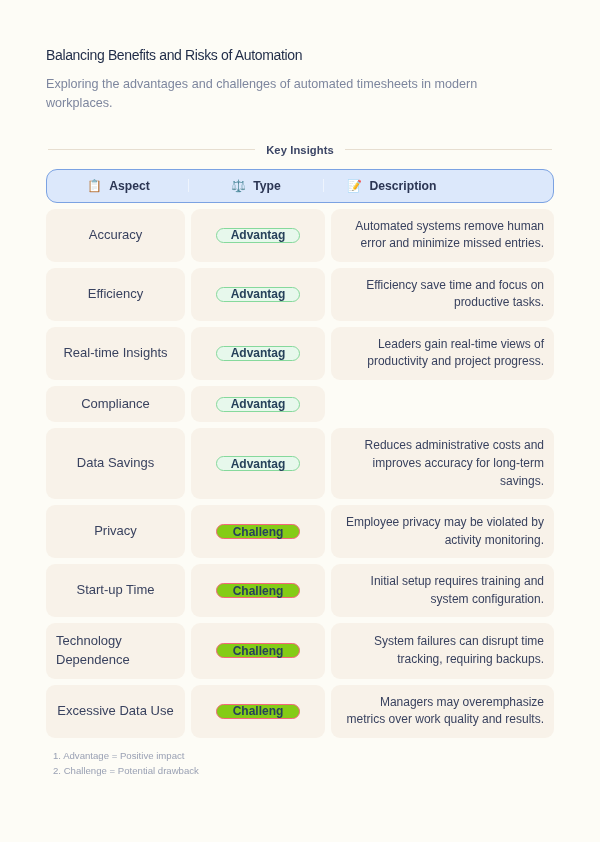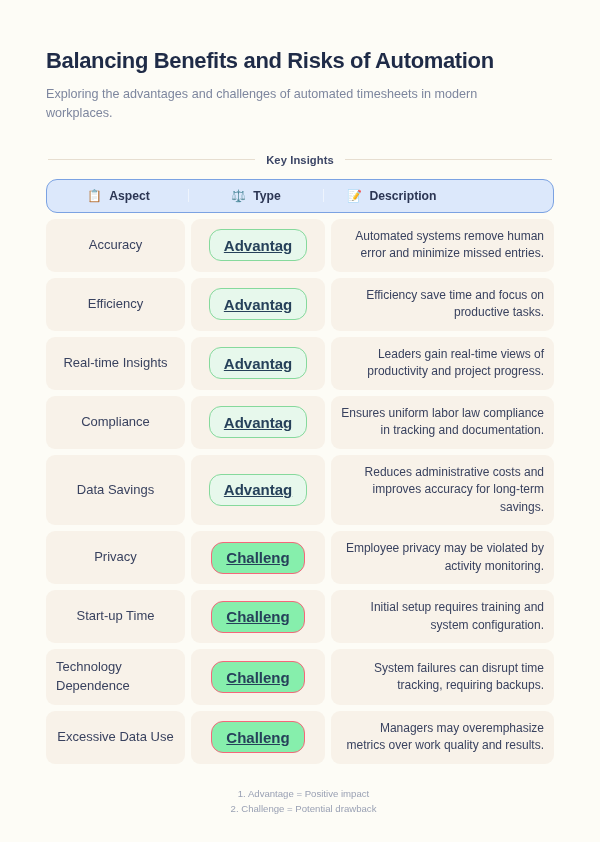--- a/index.html
+++ b/index.html
@@ -20,22 +20,22 @@
     width: 600px;
     height: 842px;
     position: relative;
     padding: 0 46px;
   }
 
   
   .header { padding-top: 47px; }
 
   .page-title {
-    font-size: 22px;
-    font-weight: bold;
+    font-size: 14px;
+    font-weight: normal;
     letter-spacing: -0.35px;
     color: #1f2b47;
     line-height: 1.25;
   }
 
   .page-subtitle {
     margin-top: 10px;
     font-size: 12.6px;
     line-height: 1.55;
     color: #7d869e;
@@ -144,45 +144,43 @@
     color: #39425f;
     text-align: right;
     line-height: 1.46;
   }
 
   
   .badge {
     display: inline-flex;
     align-items: center;
     justify-content: center;
-    height: 32px;
+    height: 15px;
     min-width: 84px;
     padding: 0 14px;
     border-radius: 12px;
-    font-size: 15px;
+    font-size: 12px;
     font-weight: bold;
     white-space: nowrap;
-    text-decoration: underline;
   }
   .badge-advantage {
     background: #e7f8ec;
     border: 1.3px solid #86d99c;
     color: #26415a;
   }
   .badge-challenge {
-    background: #86efac;
+    background: #84cc16;
     border: 1.3px solid #f4677a;
     color: #26415a;
   }
 
   
   .footnotes {
-    margin-top: 23px;
+    margin-top: 11px;
     padding-left: 7px;
-    text-align: center;
   }
   .footnote {
     font-size: 9.6px;
     color: #9aa1b4;
     line-height: 1.55;
   }
 </style>
 </head>
 <body>
 
@@ -238,21 +236,20 @@
           <div class="cell cell-type">
             <span class="badge badge-advantage">Advantag</span>
           </div>
           <div class="cell cell-desc">Leaders gain real-time views of productivity and project progress.</div>
         </div>
         <div class="row">
           <div class="cell cell-aspect">Compliance</div>
           <div class="cell cell-type">
             <span class="badge badge-advantage">Advantag</span>
           </div>
-          <div class="cell cell-desc">Ensures uniform labor law compliance in tracking and documentation.</div>
         </div>
         <div class="row">
           <div class="cell cell-aspect">Data Savings</div>
           <div class="cell cell-type">
             <span class="badge badge-advantage">Advantag</span>
           </div>
           <div class="cell cell-desc">Reduces administrative costs and improves accuracy for long-term savings.</div>
         </div>
         <div class="row">
           <div class="cell cell-aspect">Privacy</div>

